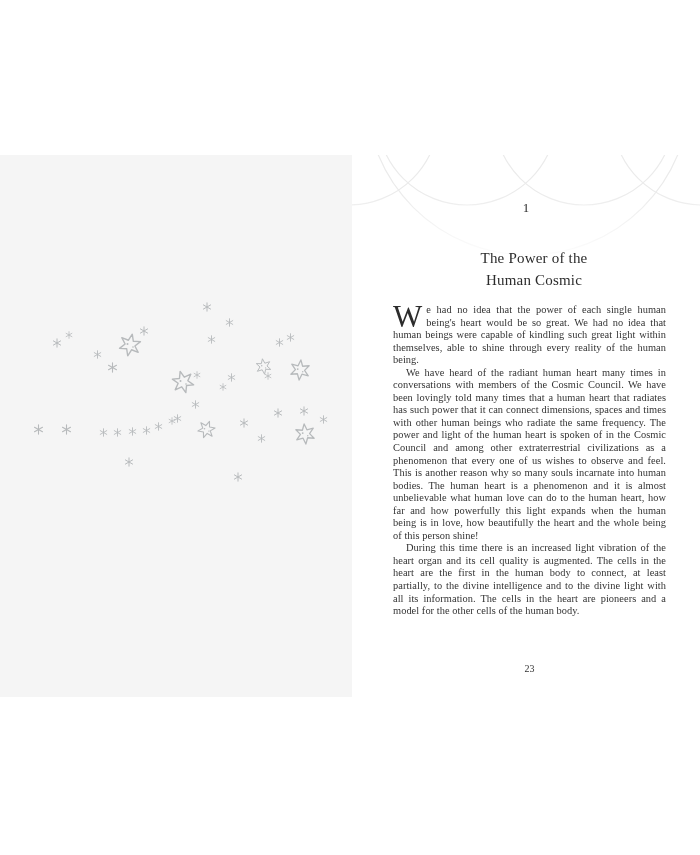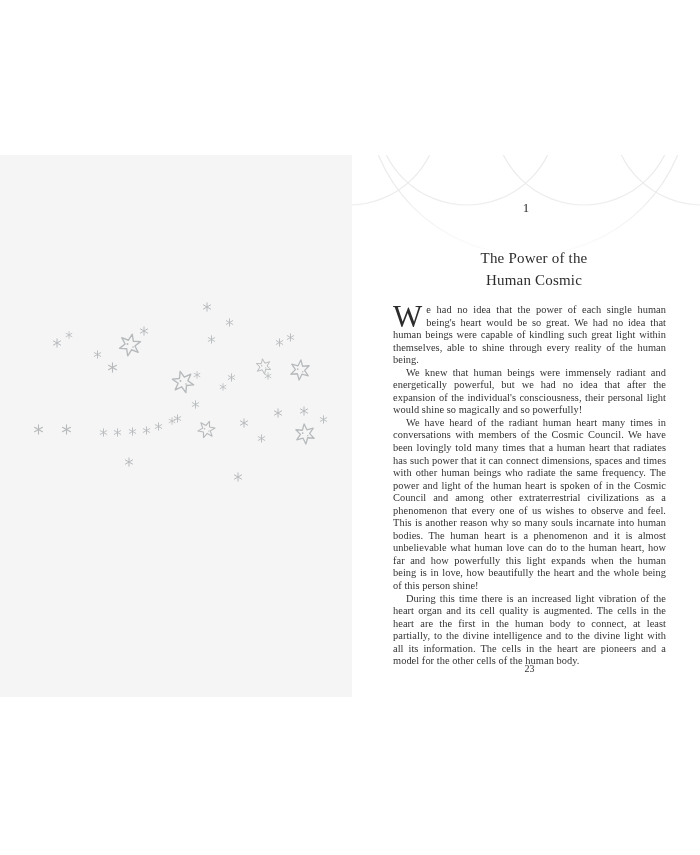--- a/index.html
+++ b/index.html
@@ -290,21 +290,20 @@
 
     <div class="chapter-number">1</div>
 
     <h1 class="chapter-title">
       <span>The Power of the</span><br>
       <span>Human Cosmic</span>
     </h1>
 
     <div class="body-text">
       <p><span class="dropcap">W</span><span>e had no idea that the power of each single human being's heart would be so great. We had no idea that human beings were capable of kindling such great light within themselves, able to shine through every reality of the human being.</span></p>
-      <p class="indent">We knew that human beings were immensely radiant and energetically powerful, but we had no idea that after the expansion of the individual's consciousness, their personal light would shine so magically and so powerfully!</p>
       <p class="indent">We have heard of the radiant human heart many times in conversations with members of the Cosmic Council. We have been lovingly told many times that a human heart that radiates has such power that it can connect dimensions, spaces and times with other human beings who radiate the same frequency. The power and light of the human heart is spoken of in the Cosmic Council and among other extraterrestrial civilizations as a phenomenon that every one of us wishes to observe and feel. This is another reason why so many souls incarnate into human bodies. The human heart is a phenomenon and it is almost unbelievable what human love can do to the human heart, how far and how powerfully this light expands when the human being is in love, how beautifully the heart and the whole being of this person shine!</p>
       <p class="indent">During this time there is an increased light vibration of the heart organ and its cell quality is augmented. The cells in the heart are the first in the human body to connect, at least partially, to the divine intelligence and to the divine light with all its information. The cells in the heart are pioneers and a model for the other cells of the human body.</p>
     </div>
 
     <div class="page-number">23</div>
   </div>
 
 </div>
 
 </body></html>

